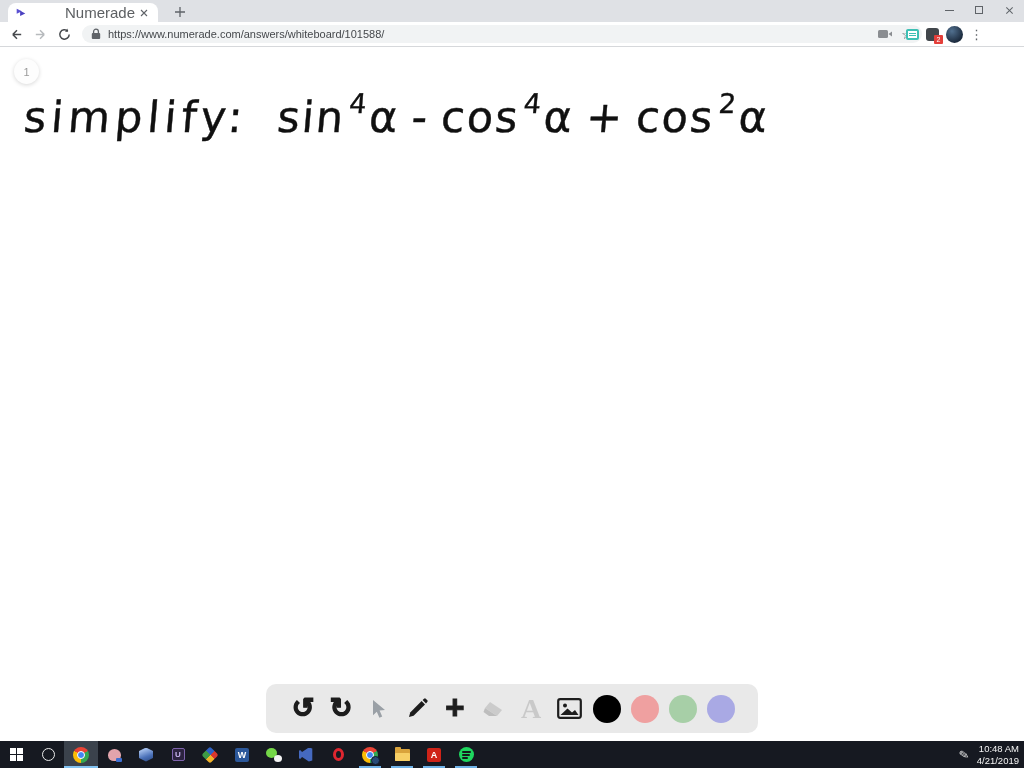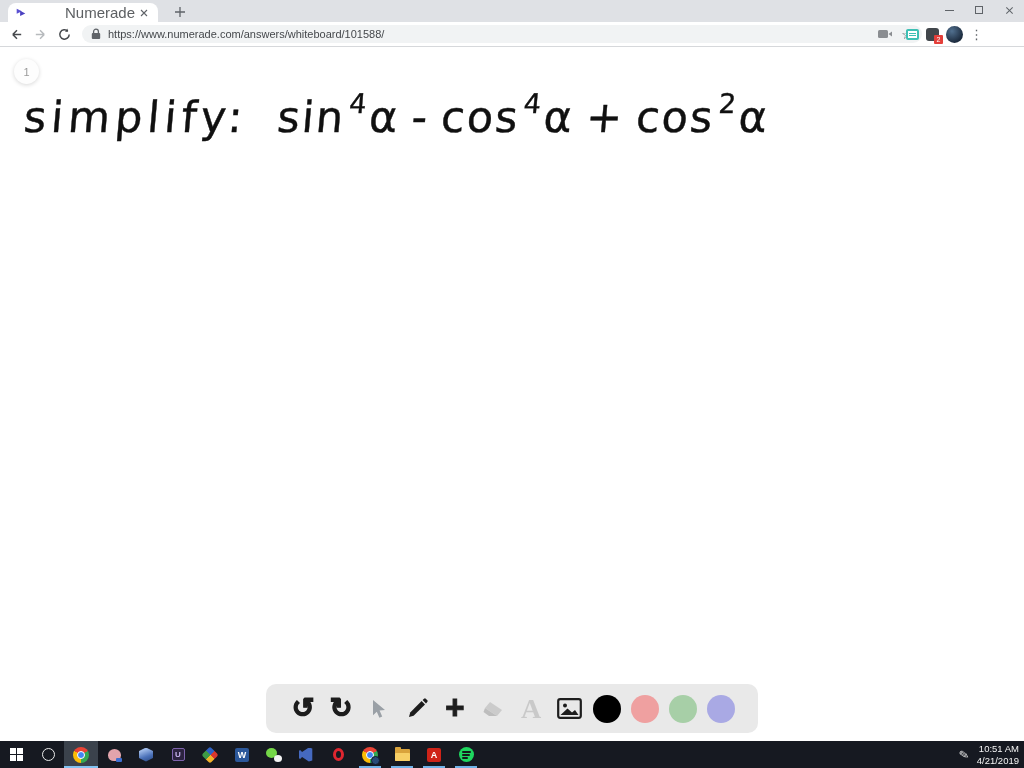--- a/index.html
+++ b/index.html
@@ -316,19 +316,19 @@
       <span class="spotify">
           <i></i>
           <i></i>
           <i></i>
         </span>
       <span class="indicator"></span>
     </div>
     <div class="tray">
       <span class="penicon">✎</span>
       <div class="clock">
-        <div>10:51 AM</div>
+        <div>10:48 AM</div>
         <div>4/21/2019</div>
       </div>
     </div>
   </div>
 
 </div>
 
 </body></html>

